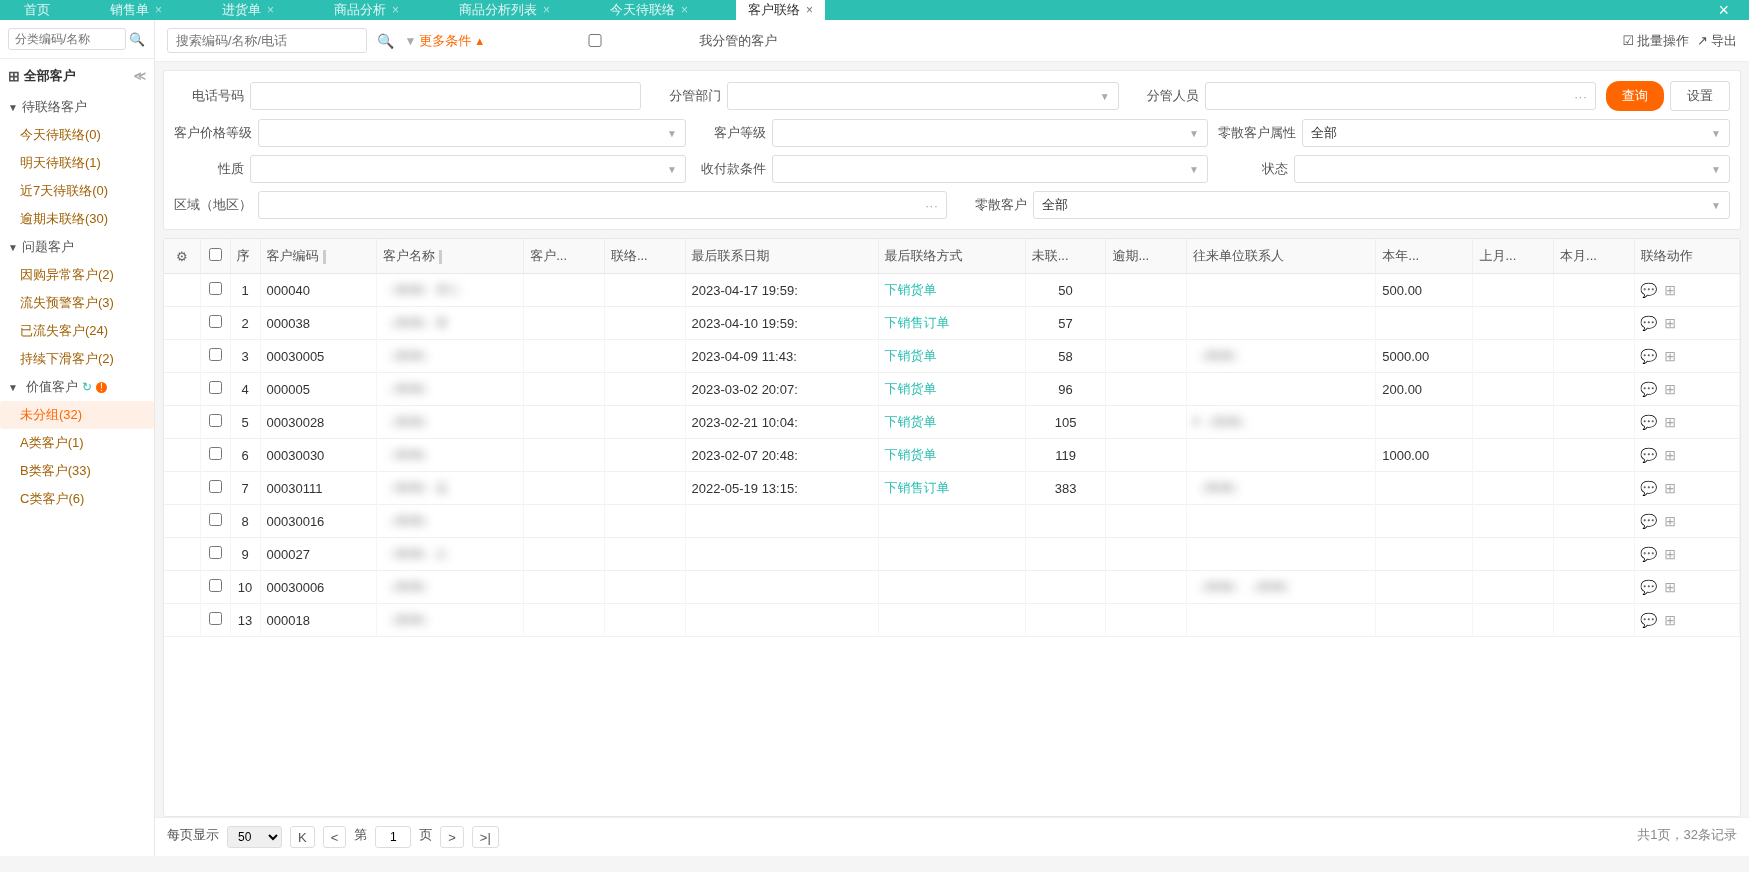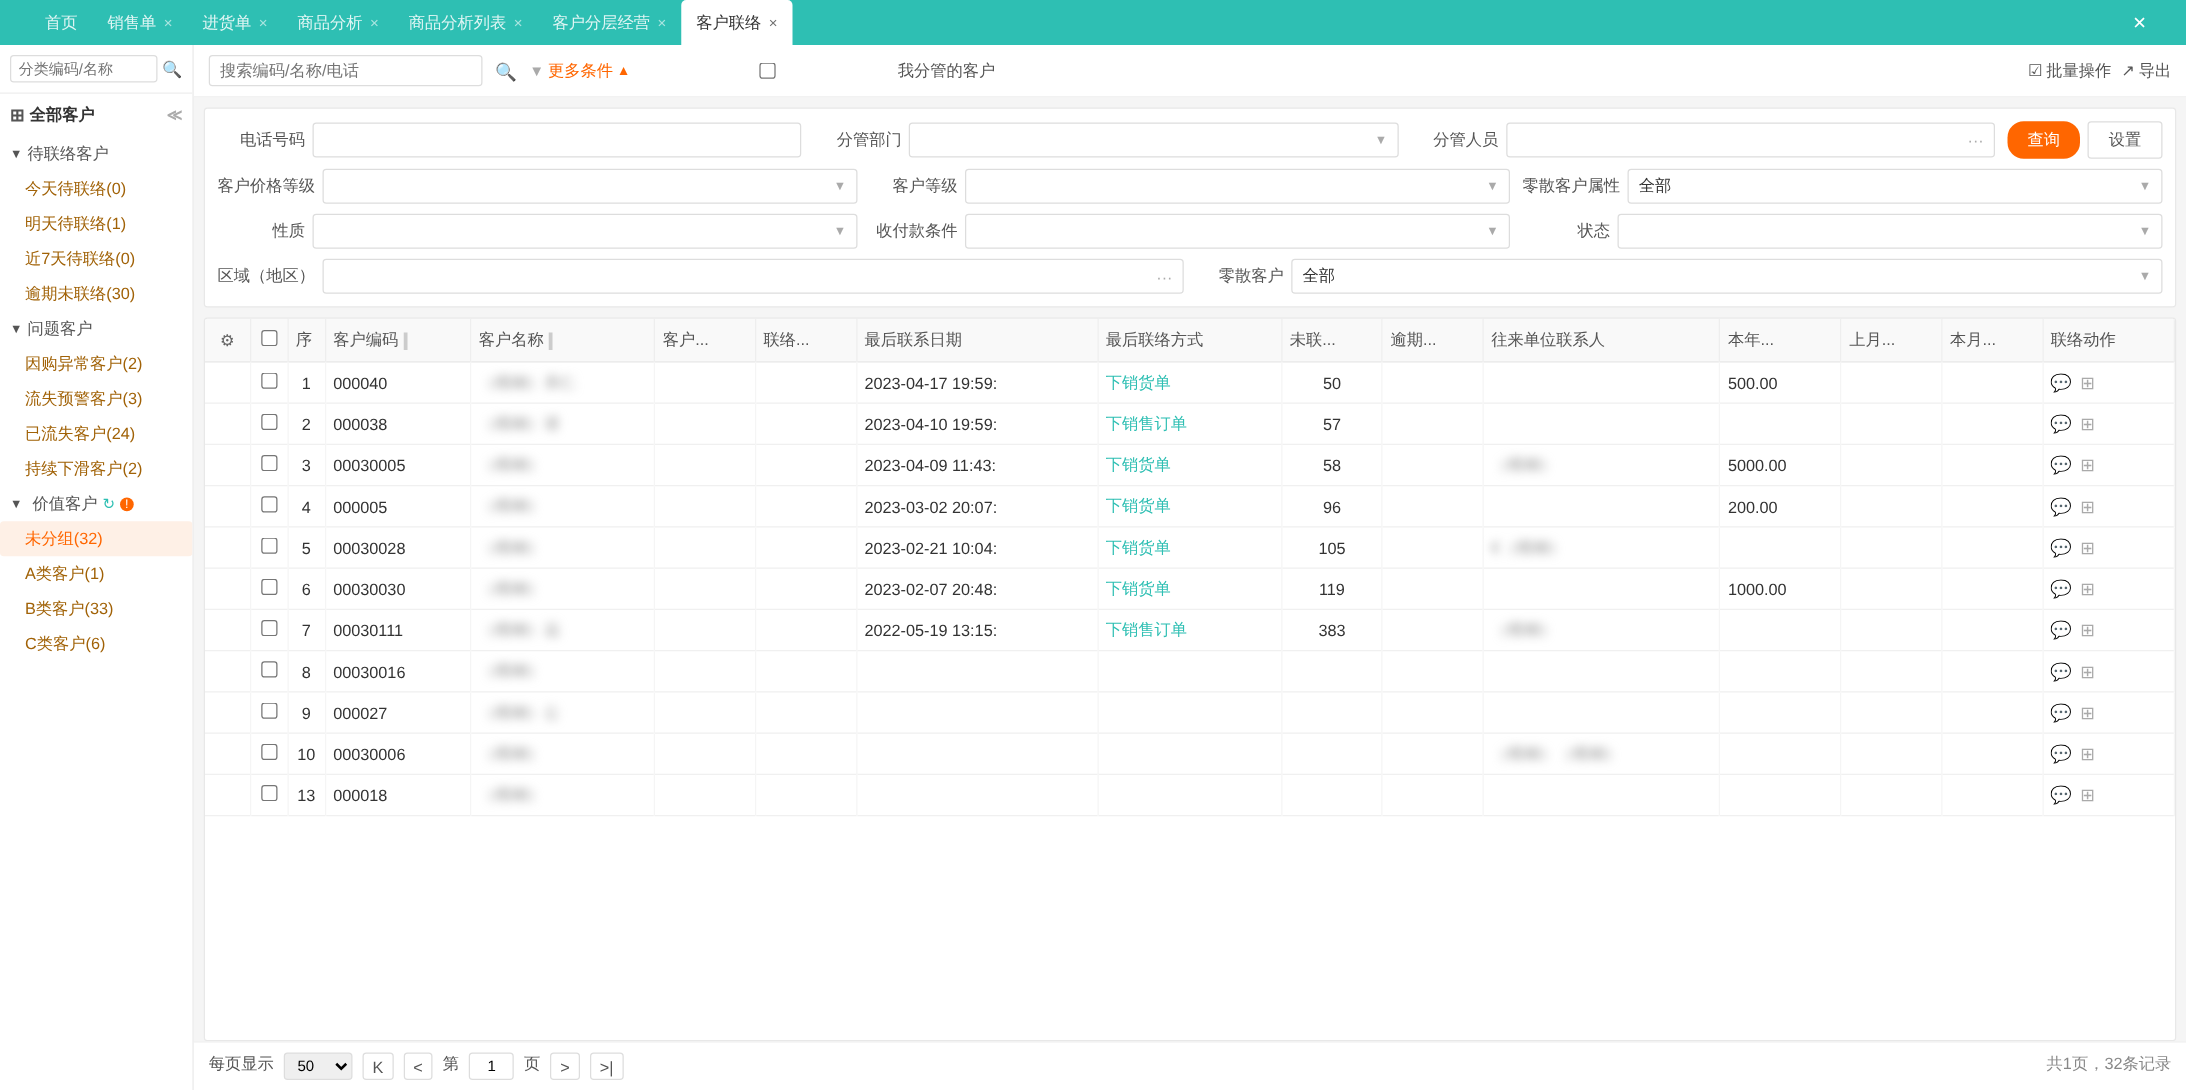--- a/index.html
+++ b/index.html
@@ -3,22 +3,23 @@
   <meta charset="utf-8">
   <style>
     * { box-sizing: border-box; margin: 0; padding: 0; font-family: 'Microsoft YaHei', Arial, sans-serif; font-size: 13px; }
     body { background: #f5f5f5; overflow: hidden; }
     
     
     .tab-bar {
       display: flex;
       align-items: center;
       background: #2ebfb3;
-      height: 36px;
-      padding: 0 24px;
+      height: 20px;
+      padding: 0 12px;
+      gap: 36px;
     }
     .tab-item {
       display: flex;
       align-items: center;
       padding: 0 12px;
       height: 36px;
       color: rgba(255,255,255,0.85);
       cursor: pointer;
       font-size: 13px;
       white-space: nowrap;
@@ -390,21 +391,21 @@
   </div>
   <div class="tab-item">
     <span>商品分析</span>
     <span class="close-btn">×</span>
   </div>
   <div class="tab-item">
     <span>商品分析列表</span>
     <span class="close-btn">×</span>
   </div>
   <div class="tab-item">
-    <span>客户分层经营</span>
+    <span>今天待联络</span>
     <span class="close-btn">×</span>
   </div>
   <div class="tab-item active">
     <span>客户联络</span>
     <span class="close-btn">×</span>
   </div>
   <span class="tab-bar-close">×</span>
 </div>
 
 <div class="main-layout">
@@ -479,21 +480,21 @@
       </div>
       <div class="sidebar-item">
         <span>C类客户(6)</span>
       </div>
     </div>
   </div>
 
   <div class="content-area">
 
     <div class="search-bar">
-      <input type="text" style="border: 1px solid rgb(221, 221, 221); border-radius: 3px; padding: 4px 8px; font-size: 13px; width: 219px; outline: none;" placeholder="搜索编码/名称/电话">
+      <input type="text" style="border: 1px solid rgb(221, 221, 221); border-radius: 3px; padding: 4px 8px; font-size: 13px; width: 200px; outline: none;" placeholder="搜索编码/名称/电话">
       <span class="search-icon-btn">🔍</span>
       <span class="more-conditions">
         <span style="color:#aaa;font-size:12px;">▼</span>
         <span>更多条件</span>
         <span style="font-size:11px;">▲</span>
       </span>
       <label class="my-customer">
         <input type="checkbox" style="">
         <span>我分管的客户</span>
       </label>

